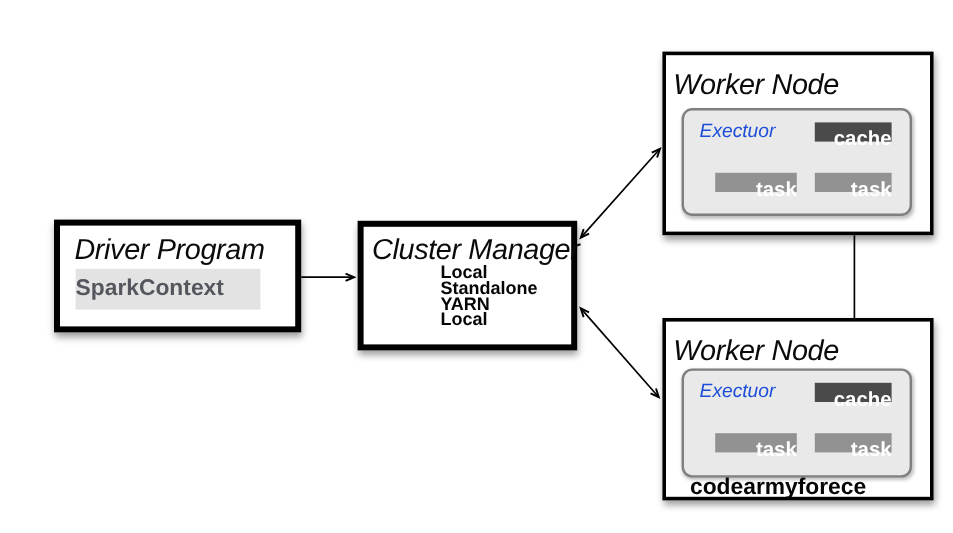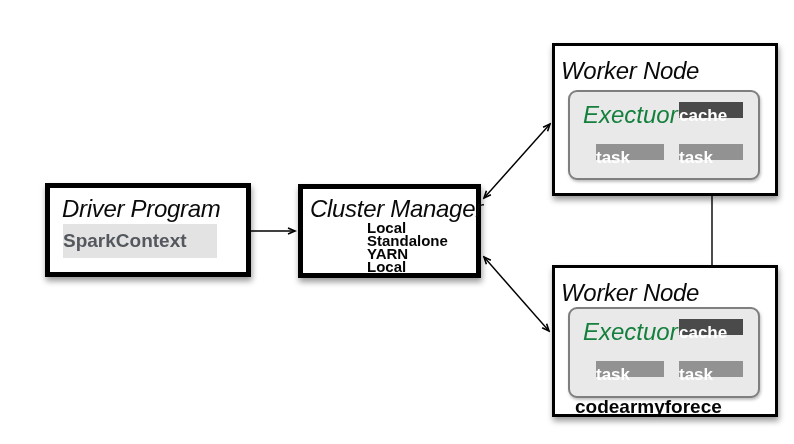--- a/index.html
+++ b/index.html
@@ -24,46 +24,46 @@
   .driver { left:45px; top:183px; width:206px; height:94px; }
   .driver .box-title { left:12px; top:7px; }
   .spark-chip {
     position:absolute; left:13px; top:36px; width:154px; height:34px;
     background:var(--spark-context-bg, #e3e3e3);
     color:var(--spark-context-text, #54585e);
     font-weight:bold; font-size:19px; line-height:34px; text-align:left;
   }
 
   
-  .cluster { left:298px; top:184px; width:183px; height:94px; }
+  .cluster { left:298px; top:184px; width:183px; height:108px; }
   .cluster .box-title { left:7px; top:6px; }
   .modes { position:absolute; left:64px; top:32px; }
   .mode { font-weight:bold; font-size:15px; line-height:13px; color:#050505; }
 
   
   .worker { border-width:3px; width:226px; height:153px; }
   .worker-top { left:552px; top:43px; }
   .worker-bottom { left:552px; top:265px; height:152px; }
   .worker .box-title { left:6px; top:11px; }
 
   .executor {
     position:absolute; left:13px; top:44px; width:192px; height:90px;
     background:var(--executor-bg, #e9e9e9);
     border:2px solid var(--executor-border, #7f7f7f);
     border-radius:9px; box-sizing:border-box;
     box-shadow:1px 2px 3px rgba(0,0,0,0.25);
   }
   .worker-bottom .executor { top:39px; height:91px; }
   .executor-label {
-    position:absolute; left:13px; top:9px; font-style:italic; font-size:24px;
-    color:#15803d; white-space:nowrap;
+    position:absolute; left:13px; top:9px; font-style:italic; font-size:16px;
+    color:#1d4ed8; white-space:nowrap;
   }
   .chip {
     position:absolute; height:16px; color:#fff; font-weight:bold; font-size:17px;
-    text-align:left; line-height:27px;
+    text-align:right; line-height:27px;
   }
   .cache { left:109px; top:10px; width:64px; background:var(--cache-bg, #4a4a4a); color:var(--cache-text, #fff); }
   .task-1 { left:26px; top:52px; width:68px; background:var(--task-bg, #929292); color:var(--task-text, #fff); }
   .task-2 { left:109px; top:52px; width:64px; background:var(--task-bg, #929292); color:var(--task-text, #fff); }
 
   .caption {
     position:absolute; left:20px; top:128px; font-weight:bold; font-size:19px;
     color:#050505; white-space:nowrap;
   }
 </style>

